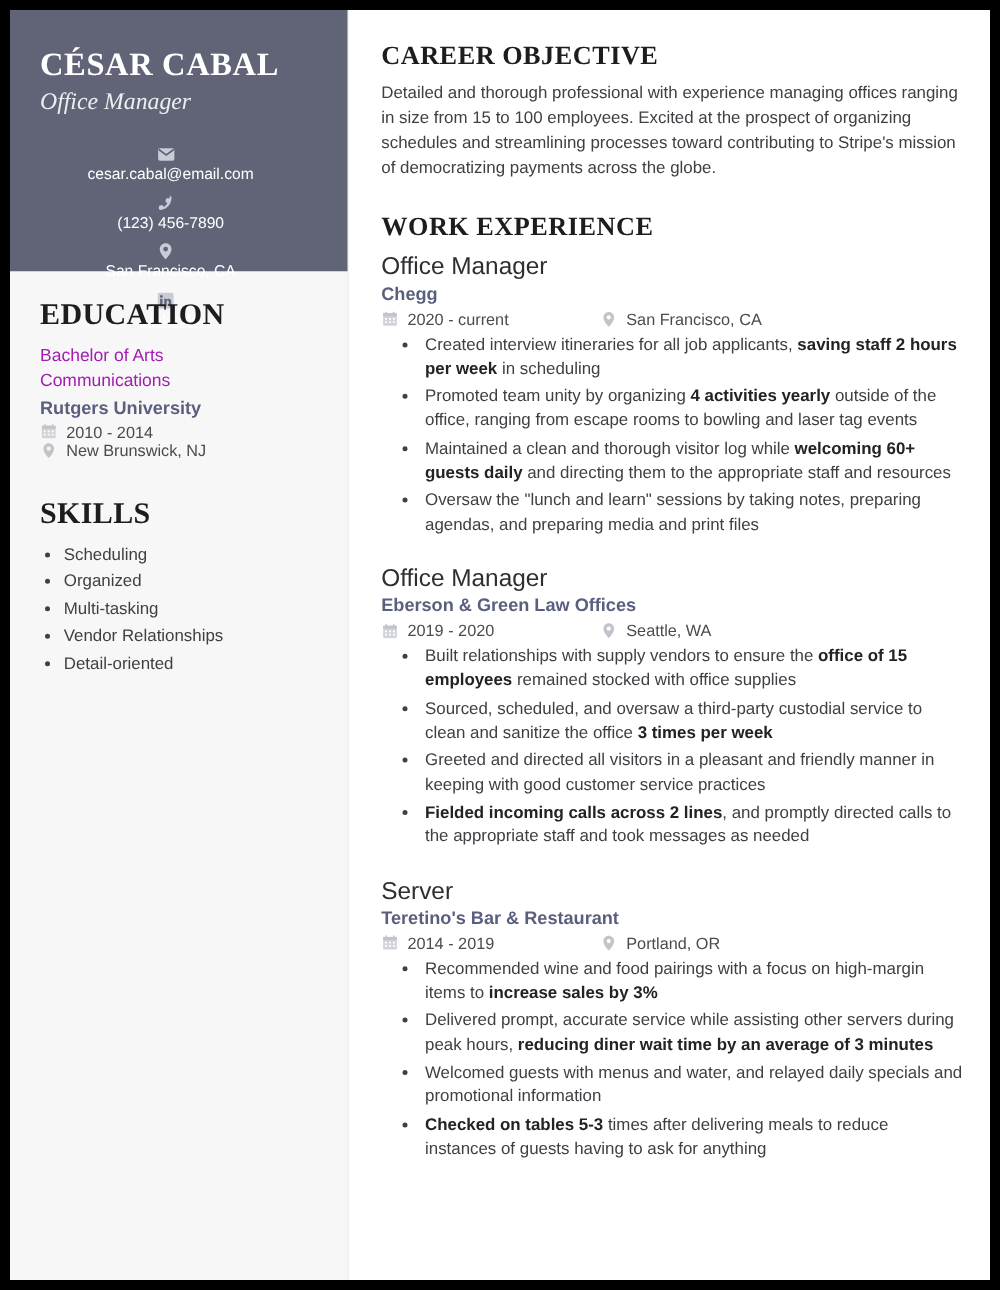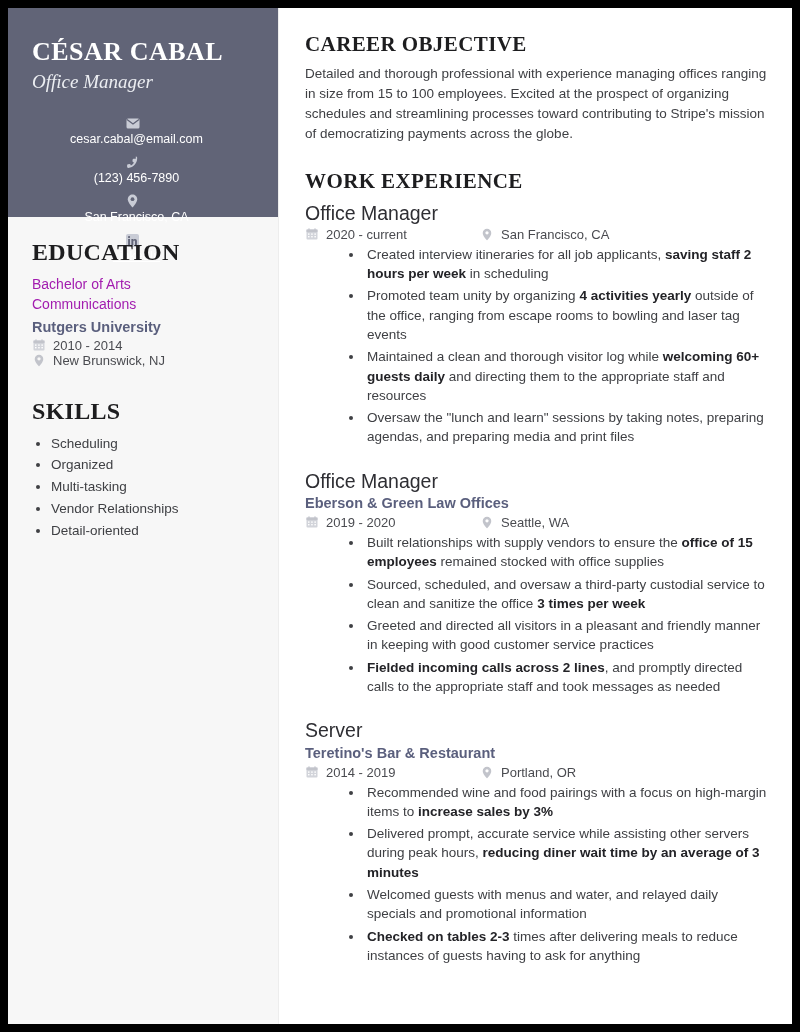--- a/index.html
+++ b/index.html
@@ -198,21 +198,20 @@
     margin: 3px 0 0 0;
     padding-left: 32px;
     list-style: disc;
   }
   ul.bullets li {
     font-size: 13.5px;
     color: #3f4044;
     line-height: 1.43;
     margin-bottom: 3px;
     padding-left: 3px;
-    margin-left: 27px;
   }
   ul.bullets li b { color: #232327; font-weight: bold; }
   .work-section-gap { margin-top: 22px; }
 </style>
 </head>
 <body>
 
 <div class="page">
 
   <aside class="sidebar">
@@ -315,20 +314,21 @@
   <main class="main">
 
     <h2 class="main-heading">CAREER OBJECTIVE</h2>
     <p class="objective-text">Detailed and thorough professional with experience managing offices ranging in size from 15 to 100 employees. Excited at the prospect of organizing schedules and streamlining processes toward contributing to Stripe's mission of democratizing payments across the globe.</p>
 
     <h2 class="main-heading">WORK EXPERIENCE</h2>
 
     <div id="jobs-container">
         <div class="job-block">
           <div class="job-title">Office Manager</div>
+          <div class="company">Chegg</div>
           <div class="job-meta">
             <span class="date-part">
               <span class="ic">
                 <svg width="12" height="12" viewBox="0 0 12 12">
                   <rect x="0.5" y="1.5" width="11" height="10" rx="1" fill="#d2d4da"></rect>
                   <rect x="0.5" y="1.5" width="11" height="2.6" fill="#c2c4cb"></rect>
                   <rect x="2.4" y="0.2" width="1.2" height="2.2" rx="0.5" fill="#c2c4cb"></rect>
                   <rect x="8.4" y="0.2" width="1.2" height="2.2" rx="0.5" fill="#c2c4cb"></rect>
                   <rect x="2" y="5.4" width="1.5" height="1.4" fill="#ffffff"></rect>
                   <rect x="5.2" y="5.4" width="1.5" height="1.4" fill="#ffffff"></rect>
@@ -423,19 +423,19 @@
                   <circle cx="5.5" cy="5.2" r="1.8" fill="#ffffff"></circle>
                 </svg>
               </span>
               <span>Portland, OR</span>
             </span>
           </div>
           <ul class="bullets">
             <li><span>Recommended wine and food pairings with a focus on high-margin items to </span><b>increase sales by 3%</b></li>
             <li><span>Delivered prompt, accurate service while assisting other servers during peak hours, </span><b>reducing diner wait time by an average of 3 minutes</b></li>
             <li><span>Welcomed guests with menus and water, and relayed daily specials and promotional information</span></li>
-            <li><b>Checked on tables 2-3</b><span> times after delivering meals to reduce instances of guests having to ask for anything</span></li>
+            <li><b>Checked on tables 5-3</b><span> times after delivering meals to reduce instances of guests having to ask for anything</span></li>
           </ul>
         </div>
       </div>
 
   </main>
 </div>
 
 </body></html>

